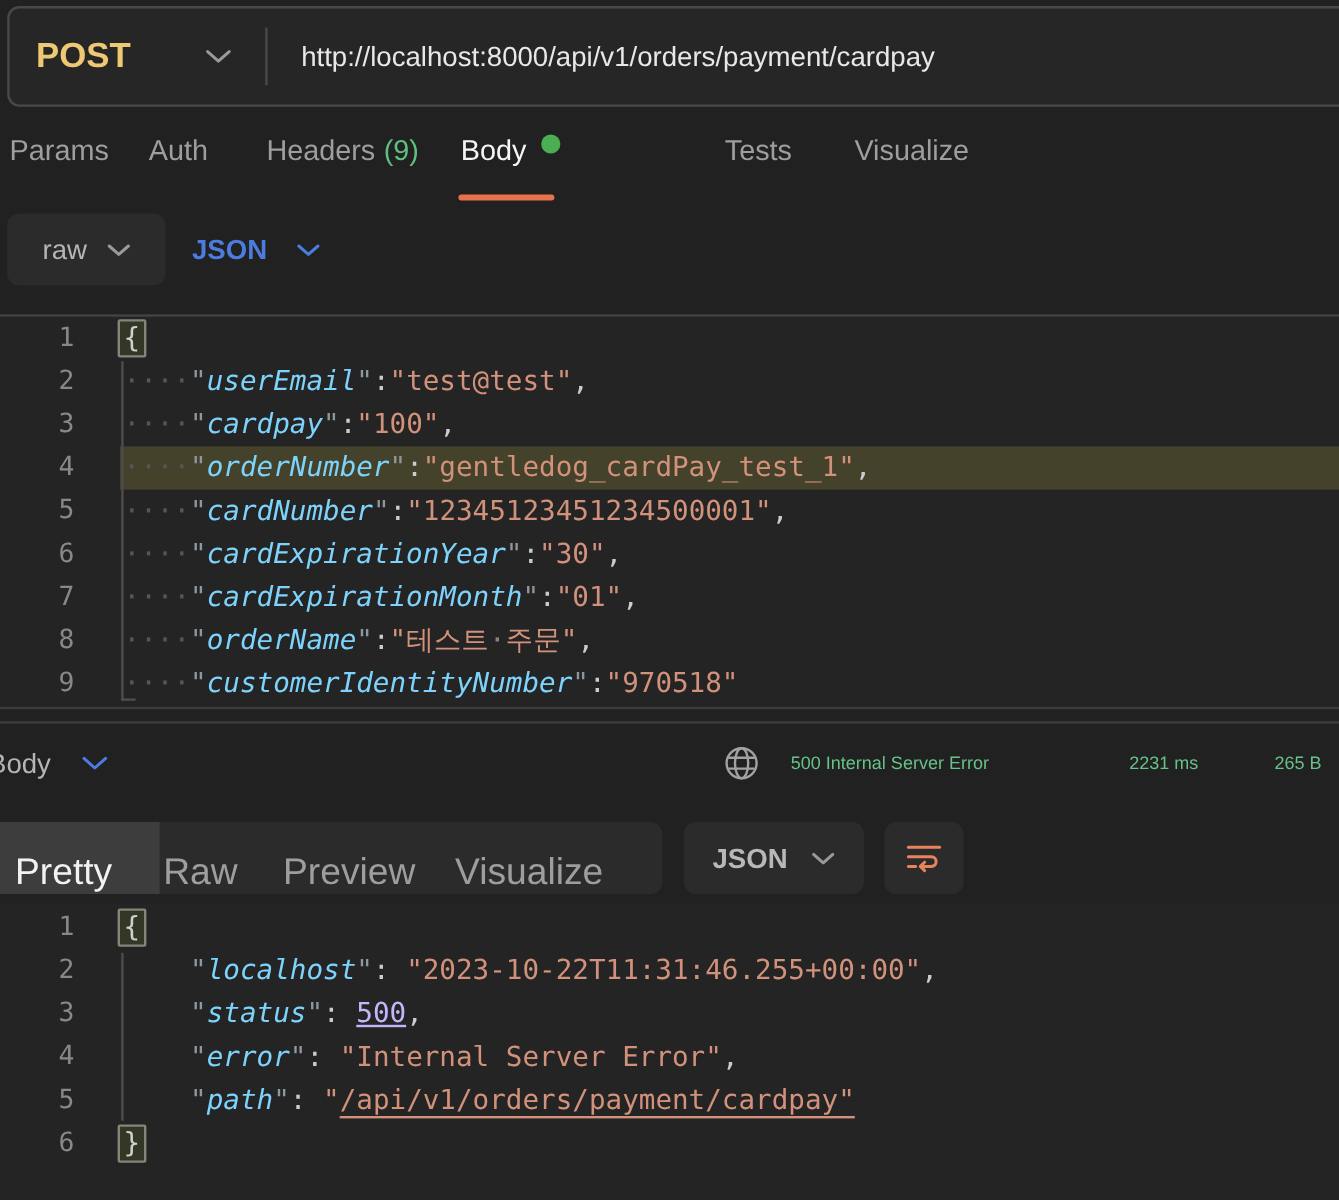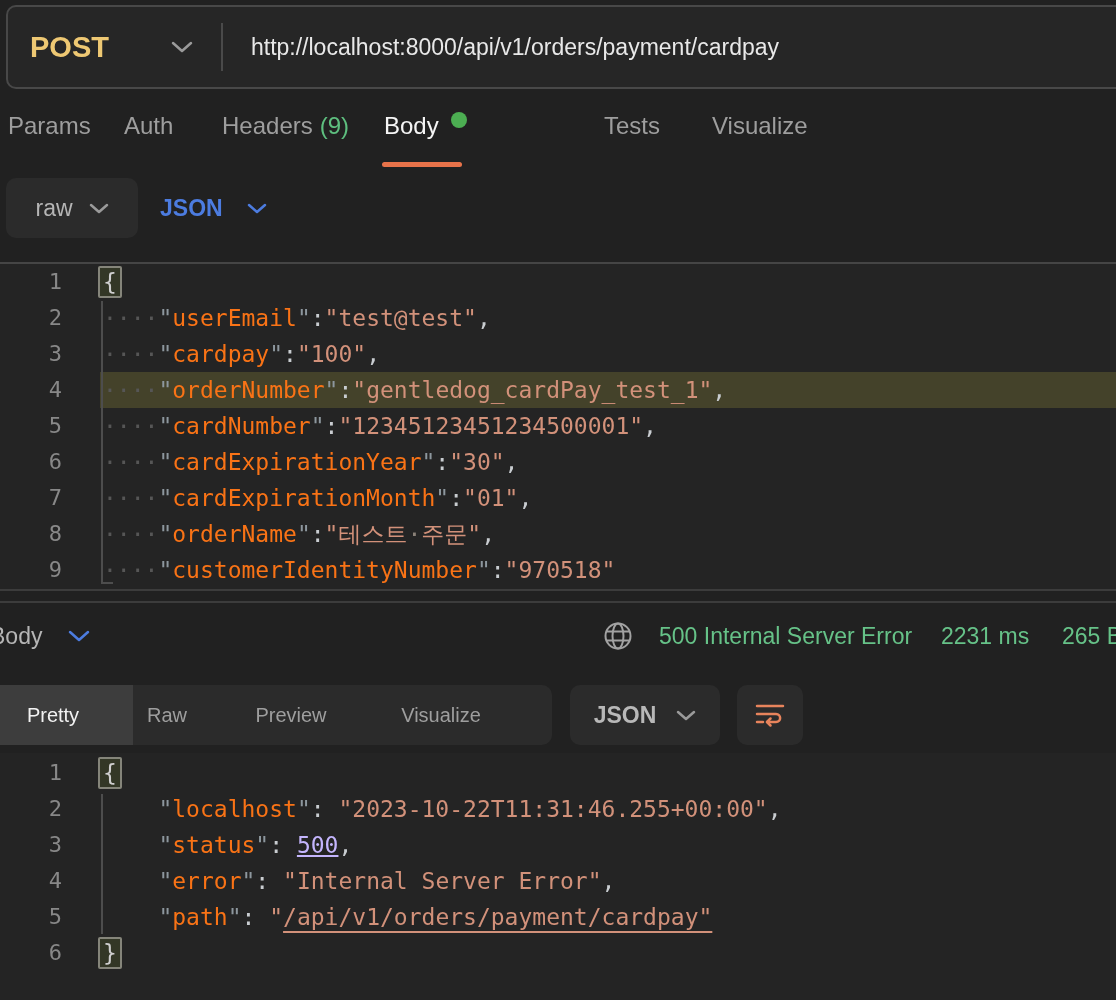--- a/index.html
+++ b/index.html
@@ -42,50 +42,50 @@
   
   .editor { position:absolute; left:0; width:100%; background:#242424;
             font-family:"DejaVu Sans Mono", monospace; }
   #request-editor  { top:264px; height:325px; }
   #response-editor { top:753px; height:247px; padding-top:2px; }
   .code-row { display:flex; height:36px; line-height:36px; font-size:23px; }
   .gutter { flex:0 0 100px; text-align:right; padding-right:38px;
             font-size:22px; color:#888888; }
   .code-text { flex:1; padding-left:3px; white-space:pre; }
   .code-row.hl .code-text { background:#44422a; }
-  .t-key { color:#f97316; }
+  .t-key { color:#7dd3fc;font-style:italic; }
   .t-q   { color:#8d979e; }
   .t-pun { color:#c9cdd1; }
   .t-str { color:#d2917a; }
   .t-num { color:#c4b5fd;text-decoration:underline; }
   .t-ws  { color:#565656; letter-spacing:0; }
   .t-wsd { color:#8a8178; }
   .t-link{ color:#d2917a; text-decoration:underline; text-underline-offset:6px;
            text-decoration-thickness:2px; }
   .t-brk { color:#cfcfcf; display:inline-block; line-height:28px;
            border:2px solid #85857a; border-radius:2px; background:#333726;
            padding:0 3px; margin-left:-5px; }
   .guide-v { position:absolute; width:2px; background:#4d4d4d; }
   .guide-h { position:absolute; height:2px; background:#4d4d4d; }
   
   .resp-meta { position:absolute; left:0; top:603px; width:100%; height:66px; }
   .resp-body-label { position:absolute; left:-10px; top:0; height:66px;
                      display:flex; align-items:center; gap:26px;
                      font-size:23px; color:#b5b5b5; }
   .globe { position:absolute; left:603px; top:18px; }
   .meta-green { position:absolute; top:0; height:66px; display:flex; align-items:center;
-                font-size:23px; color:#66c288; white-space:nowrap; }
+                font-size:15px; color:#66c288; white-space:nowrap; }
   .m-status { left:659px; } .m-time { left:941px; } .m-size { left:1062px; }
   
   .resp-pill { position:absolute; left:-20px; top:685px; width:572px; height:60px;
                background:#2b2b2b; border-radius:10px; overflow:hidden; }
   .seg-active-bg { position:absolute; left:0; top:0; width:153px; height:60px;
                    background:#3d3d3d; }
-  .resp-tab { position:absolute; top:0; height:60px; display:flex; align-items:center;
-              font-size:20px; color:#9e9e9e; transform:translateX(-50%); }
+  .resp-tab { position:absolute; top:0; height:60px; display:flex; align-items:flex-end;
+              font-size:31px; color:#9e9e9e; transform:translateX(-50%); }
   .resp-tab.active { color:#f2f2f2; }
   .rt-pretty { left:73px; } .rt-raw { left:187px; } .rt-preview { left:311px; }
   .rt-visualize { left:461px; }
   .resp-json { position:absolute; left:570px; top:685px; width:150px; height:60px;
                background:#2b2b2b; border-radius:10px; display:flex; align-items:center;
                justify-content:center; gap:20px; }
   .resp-json span { font-size:23px; font-weight:700; color:#b8b8b8; }
   .wrap-btn { position:absolute; left:737px; top:685px; width:66px; height:60px;
               background:#2b2b2b; border-radius:10px; display:flex; align-items:center;
               justify-content:center; }

